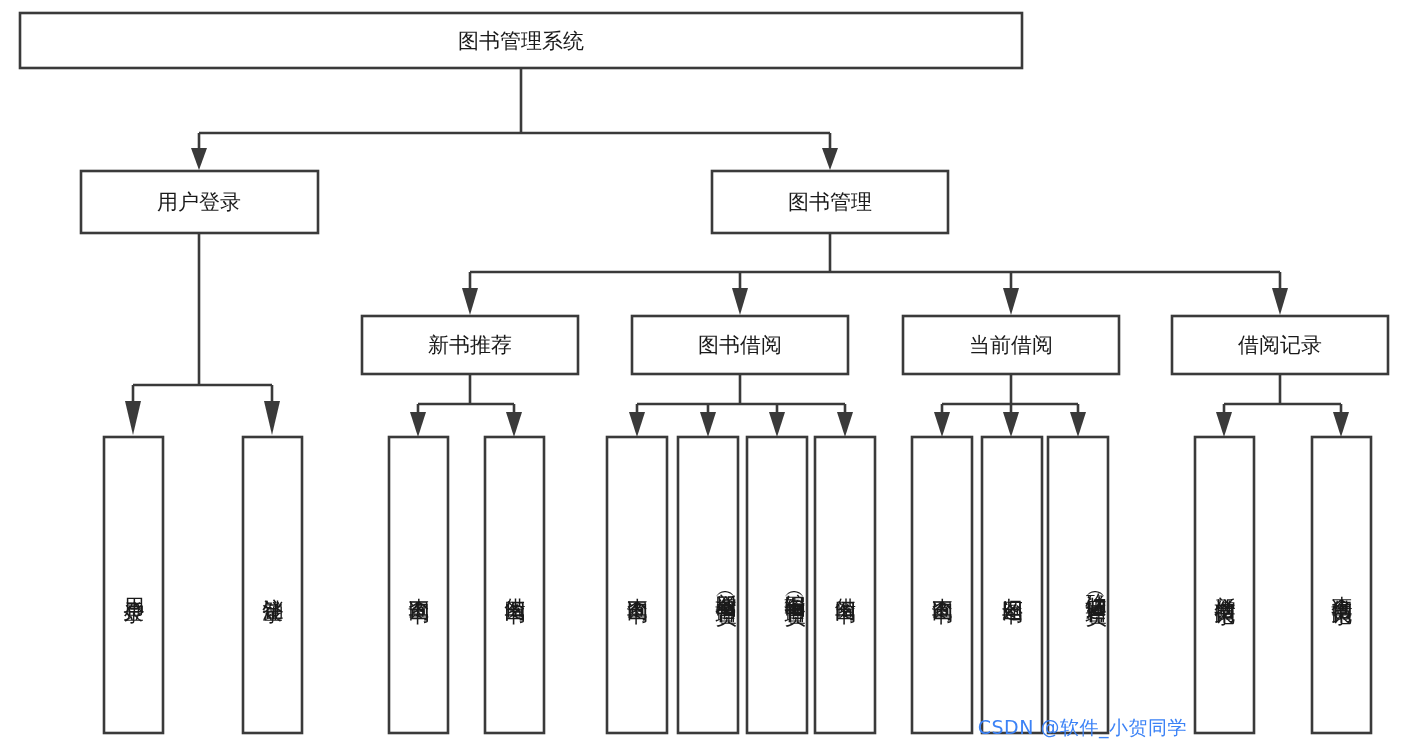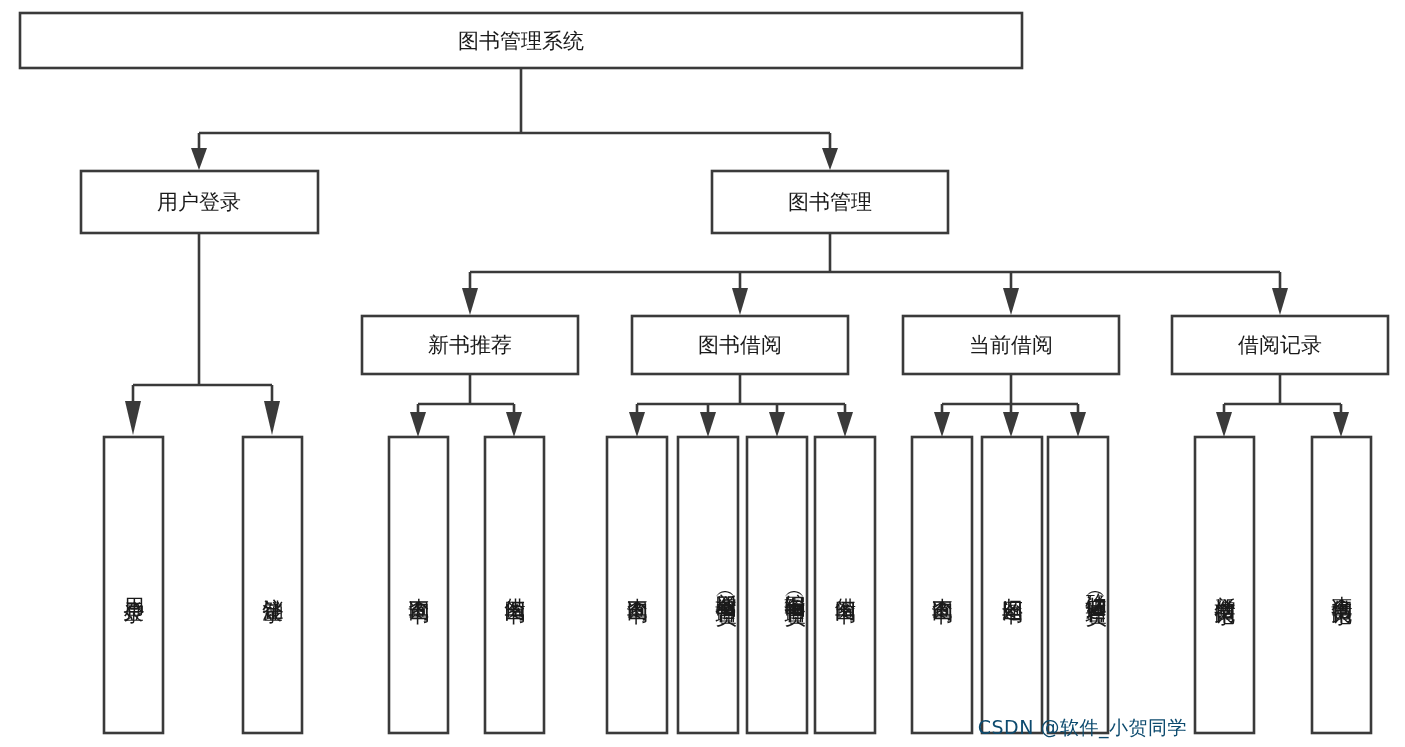--- a/index.html
+++ b/index.html
@@ -65,21 +65,21 @@
     white-space: nowrap;
     pointer-events: none;
     user-select: none;
   }
   .watermark {
     position: absolute;
     right: 10px;
     bottom: 6px;
     font-family: "DejaVu Sans", "Liberation Sans", sans-serif;
     font-size: 19px;
-    color: #0c4a6e;
+    color: #3b82f6;
     white-space: nowrap;
     letter-spacing: 0.5px;
   }
 </style>
 </head>
 <body>
 
 <div id="diagram-root">
 
   <svg id="flow" viewBox="0 0 1405 747">

